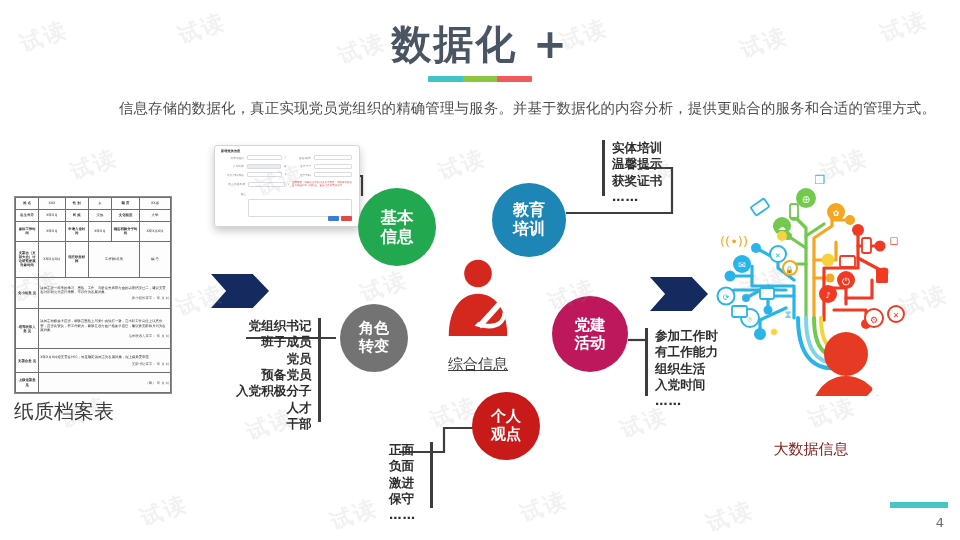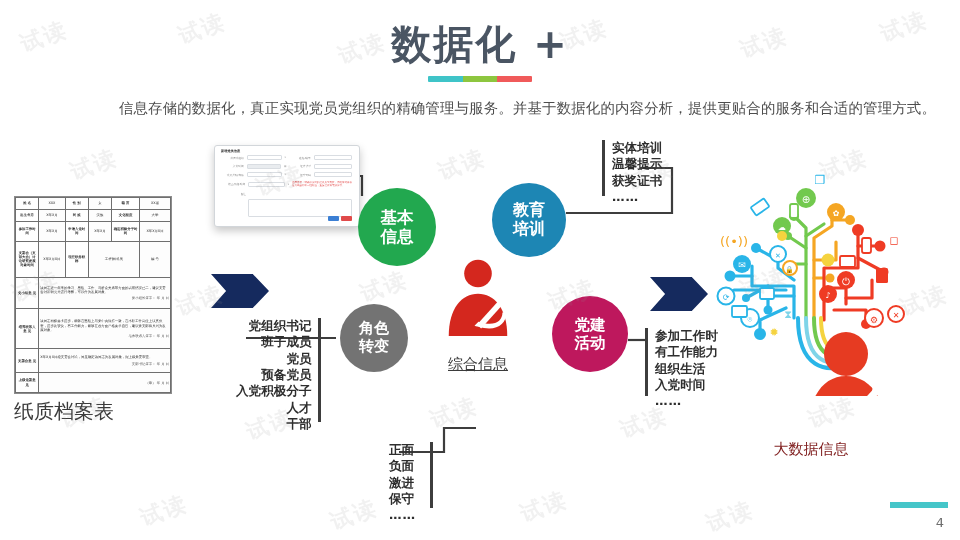--- a/index.html
+++ b/index.html
@@ -353,20 +353,24 @@
     <span>教育</span>
     <span>培训</span>
   </div>
   <div class="bubble" id="bubble-role">
     <span>角色</span>
     <span>转变</span>
   </div>
   <div class="bubble" id="bubble-party">
     <span>党建</span>
     <span>活动</span>
+  </div>
+  <div class="bubble" id="bubble-opinion">
+    <span>个人</span>
+    <span>观点</span>
   </div>
 
   <svg id="comp-icon" viewBox="0 0 100 96">
     <circle cx="50" cy="19" r="17" fill="#d4271e"></circle>
     <path d="M14 96 C14 62 30 44 50 44 C70 44 86 62 86 96 Z" fill="#d4271e"></path>
     <g fill="#ffffff">
       <path d="M50 92 C50 68 62 54 80 50 L86 56 C70 60 60 72 60 92 Z" opacity="0"></path>
     </g>
     <g transform="translate(44,44) scale(0.82)" fill="#ffffff" stroke="none">
       <path d="M6 46 L44 4 L50 10 L12 52 Z" fill="#ffffff"></path>

